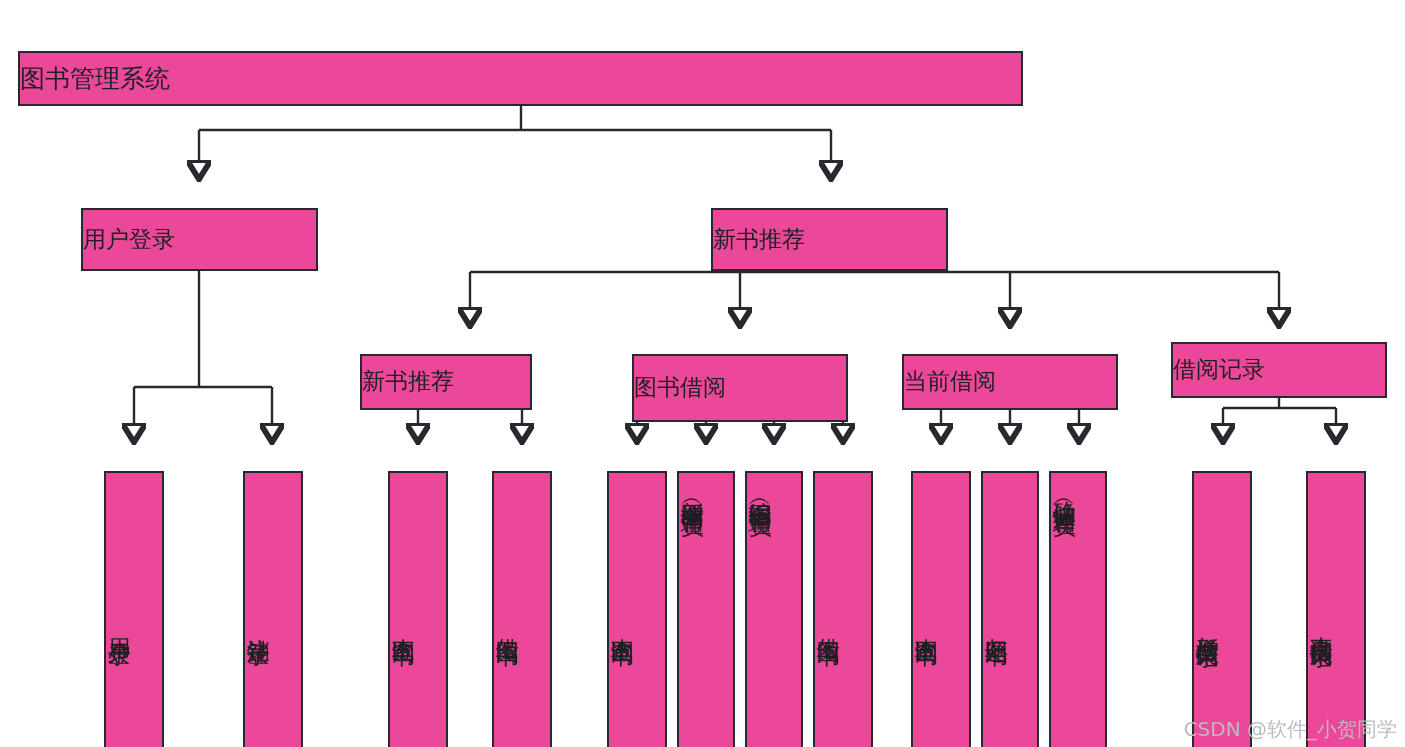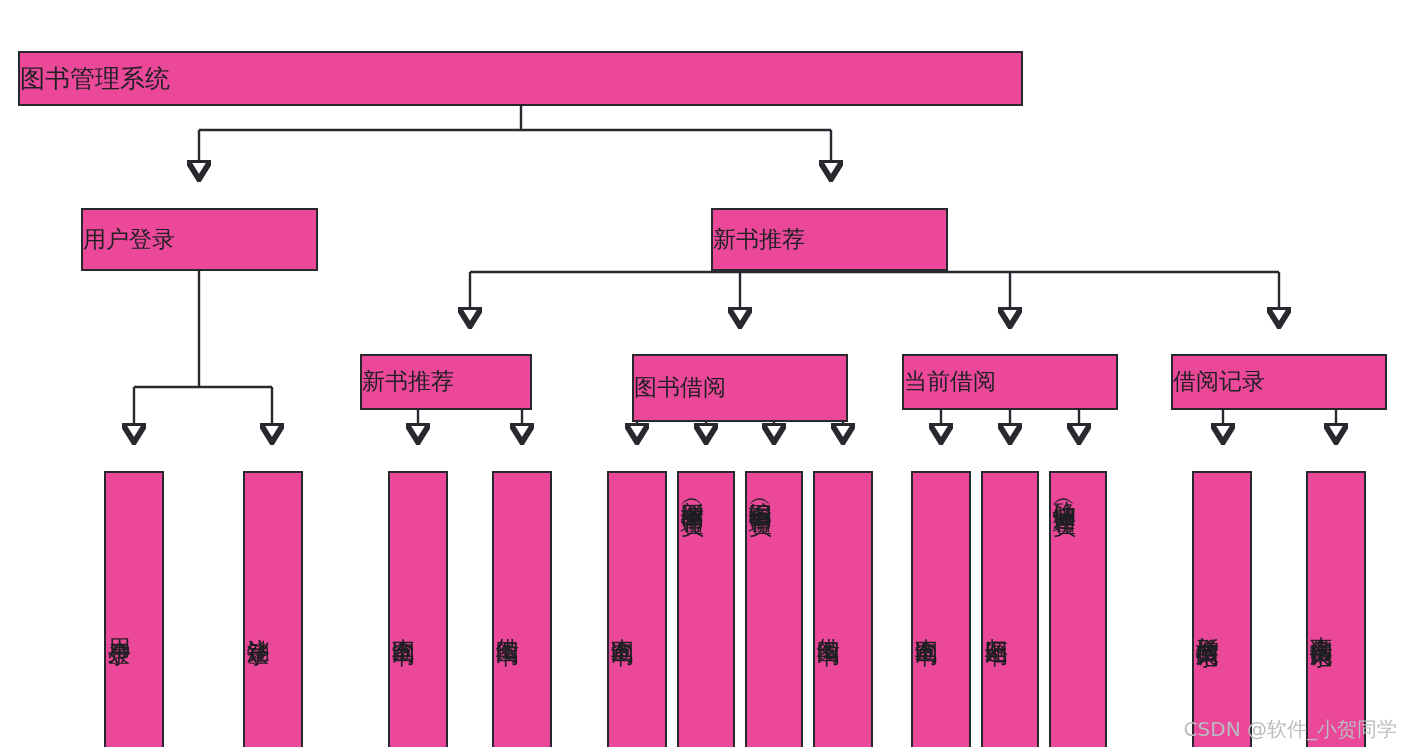--- a/index.html
+++ b/index.html
@@ -140,21 +140,21 @@
   </div>
 
   <div class="node level3" style="left:632px; top:316px; width:216px; height:68px;">
     <span>图书借阅</span>
   </div>
 
   <div class="node level3" style="left:902px; top:316px; width:216px; height:56px;">
     <span>当前借阅</span>
   </div>
 
-  <div class="node level3" style="left:1171px; top:316px; width:216px; height:56px;">
+  <div class="node level3" style="left:1171px; top:304px; width:216px; height:56px;">
     <span>借阅记录</span>
   </div>
 
   <div class="node leaf center" style="left:104px; top:433px; width:60px; height:305px;">
     <span class="vtext">用户登录</span>
   </div>
 
   <div class="node leaf center" style="left:243px; top:433px; width:60px; height:305px;">
     <span class="vtext">注销登录</span>
   </div>

